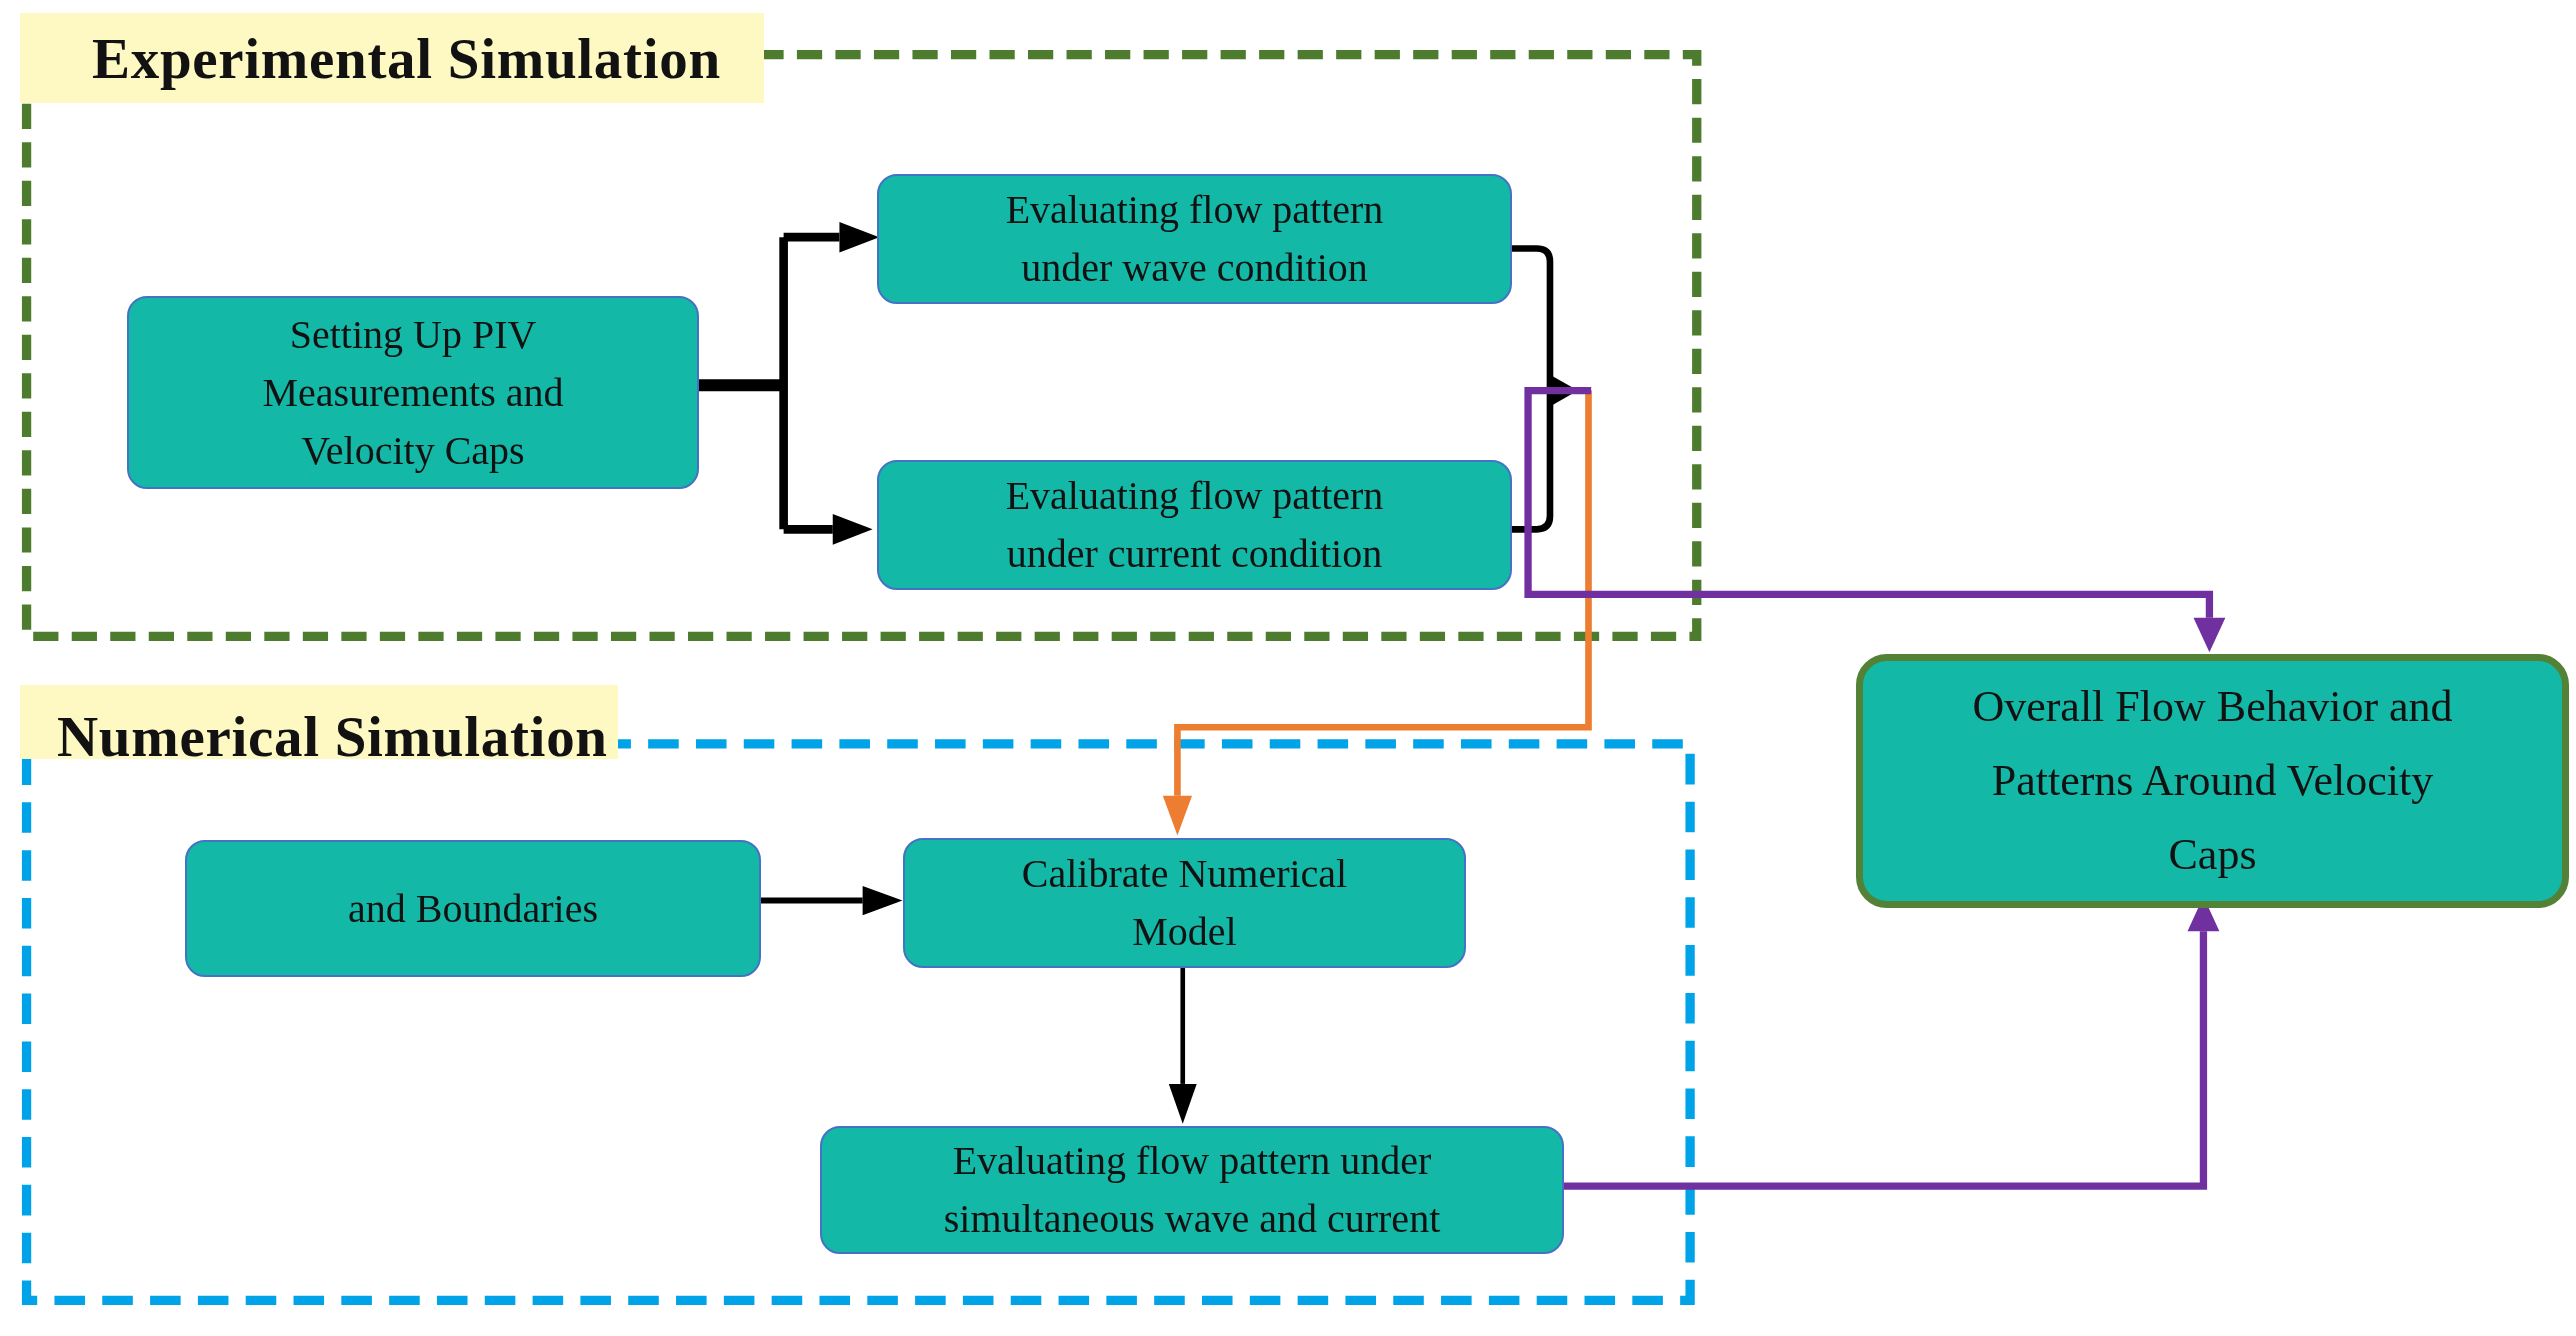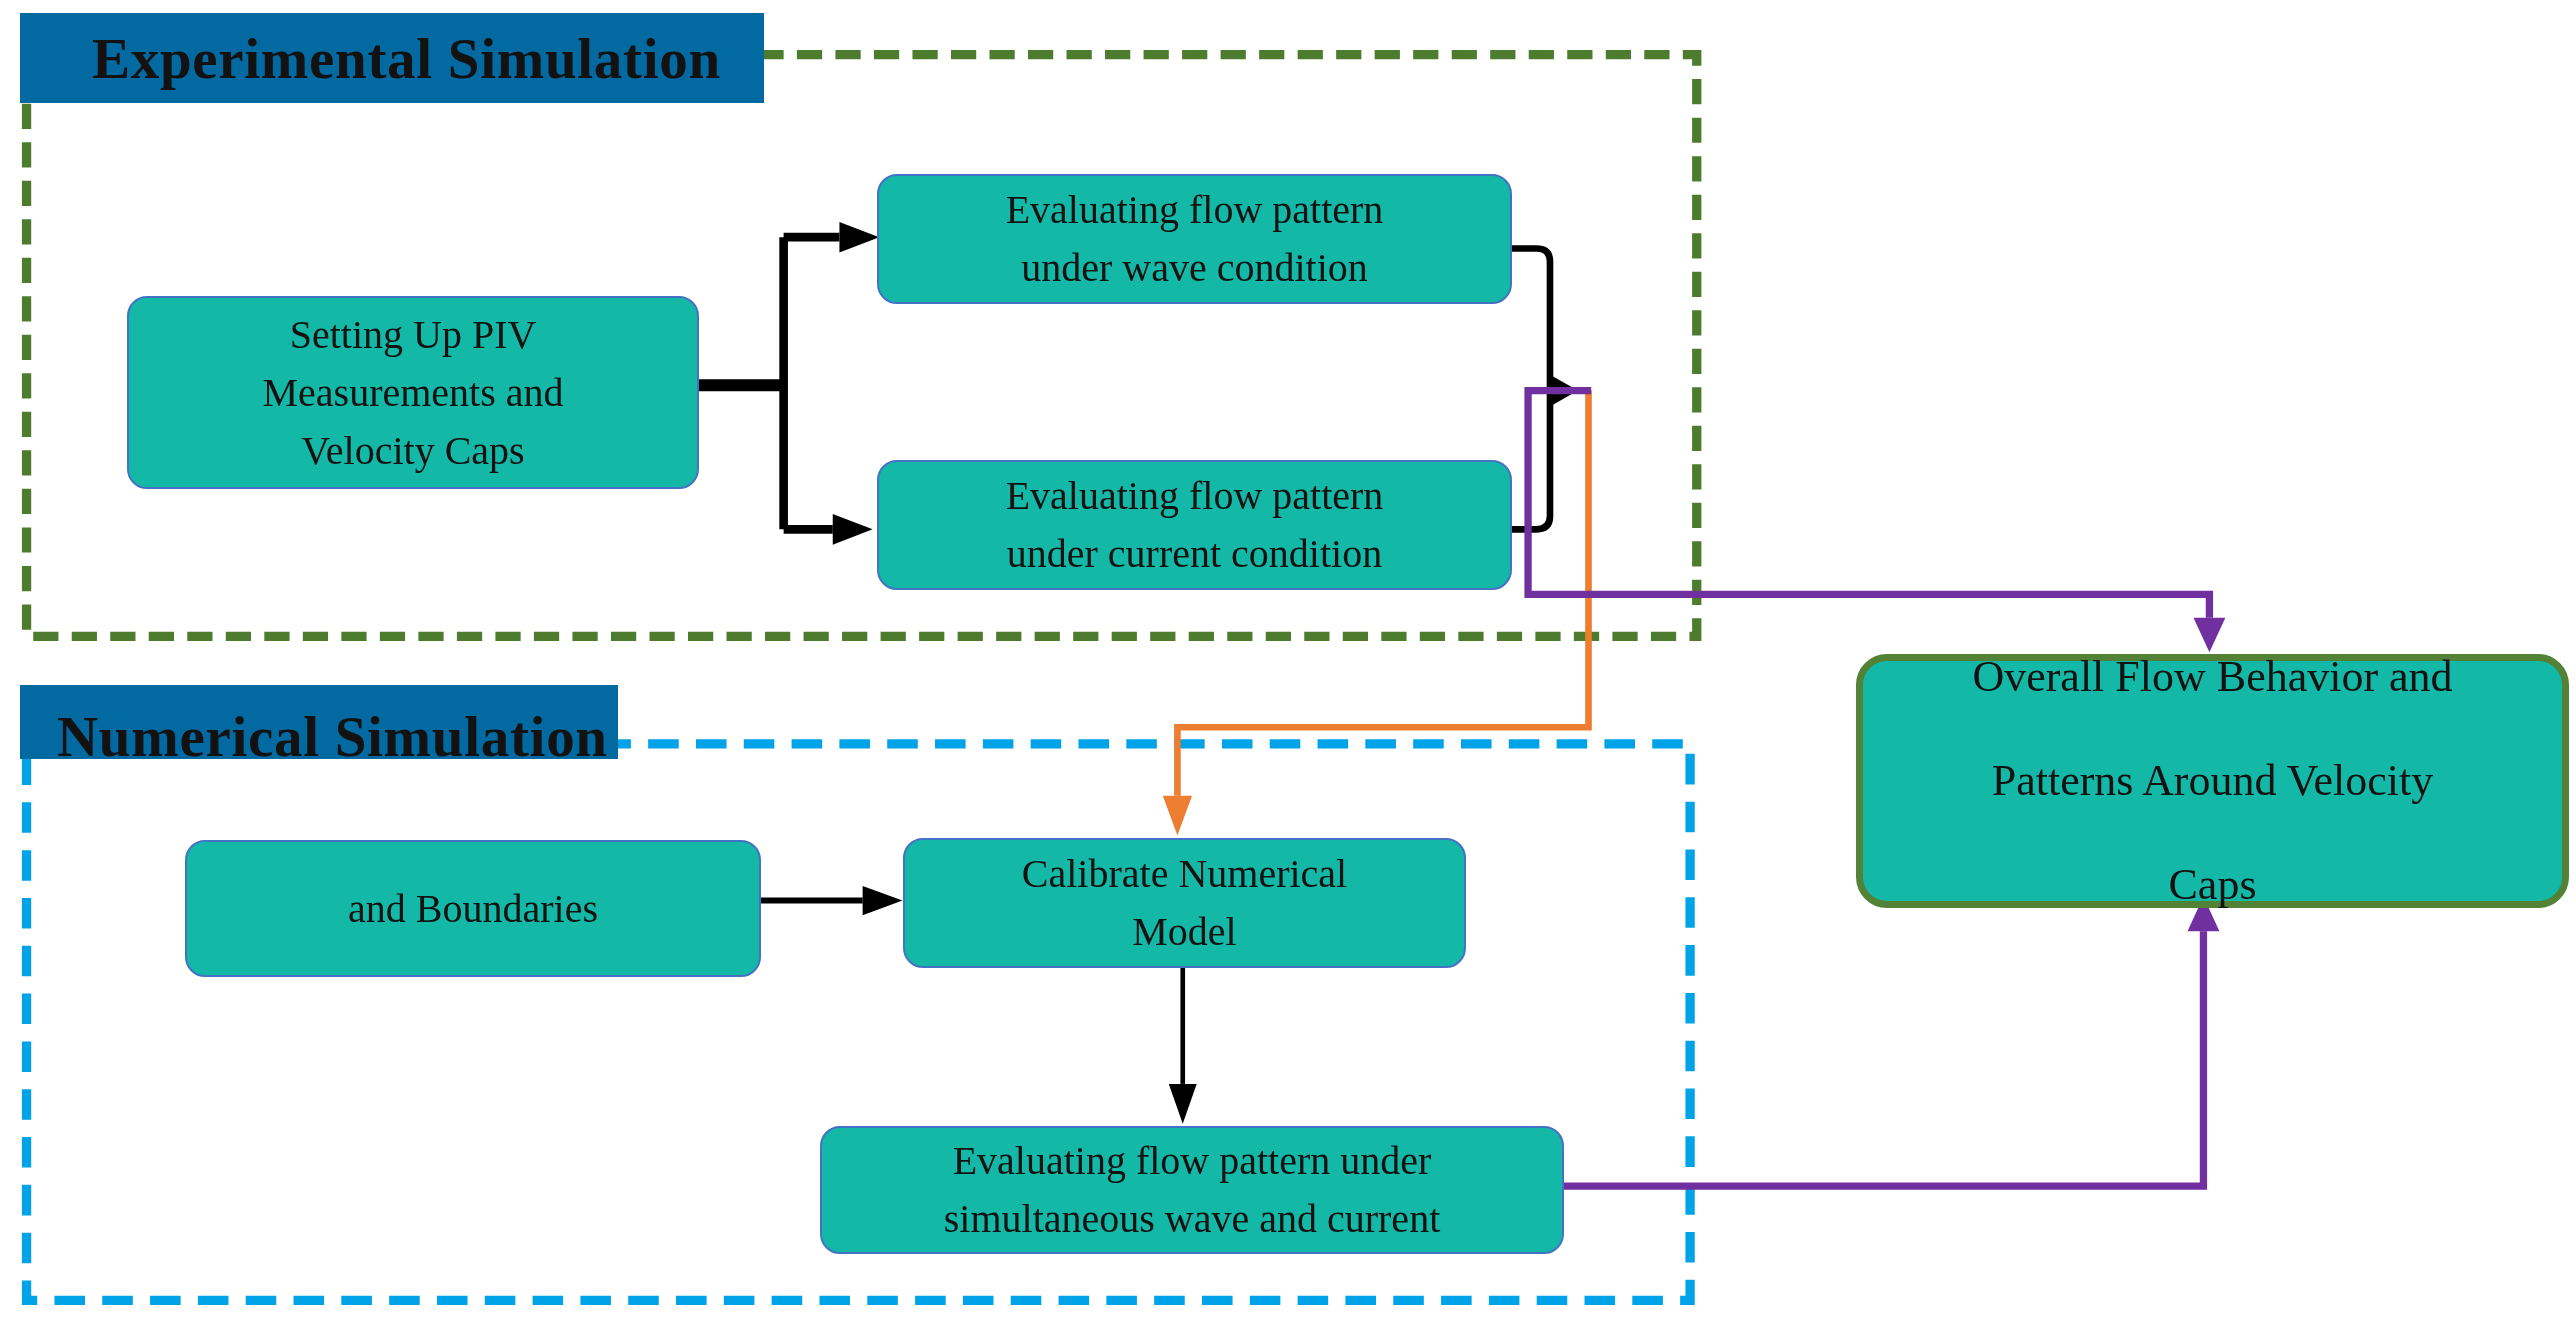--- a/index.html
+++ b/index.html
@@ -5,36 +5,36 @@
   html,body{margin:0;padding:0;background:#ffffff;}
   .canvas{
     position:relative;
     width:2576px;height:1337px;
     background:#ffffff;
     font-family:"Liberation Serif","DejaVu Serif",serif;
     overflow:hidden;
   }
   .lines{position:absolute;left:0;top:0;z-index:1;}
   .patch{
-    position:absolute;z-index:3;background:#0369a1;
+    position:absolute;z-index:3;background:#fef9c3;
     display:flex;align-items:center;
   }
   .section-title{
     font-weight:bold;color:#121212;font-size:57px;line-height:1;
     white-space:nowrap;letter-spacing:0.7px;
   }
   .node{
     position:absolute;z-index:2;background:#14b8a6;
     border:2.7px solid #4472c4;border-radius:20px;
     display:flex;flex-direction:column;justify-content:center;align-items:center;
     text-align:center;color:#121212;
   }
   .node .tline{display:block;font-size:40px;line-height:58px;white-space:nowrap;}
   .node-overall{
-    border:7.3px solid #538135;border-radius:31px;gap:30px;
+    border:7.3px solid #538135;border-radius:31px;
   }
   .node-overall .tline{font-size:44px;line-height:74px;}
 </style>
 </head>
 <body>
 
 <div class="canvas">
 
   <svg class="lines" width="2576" height="1337" viewBox="0 0 3879 2013">
 

